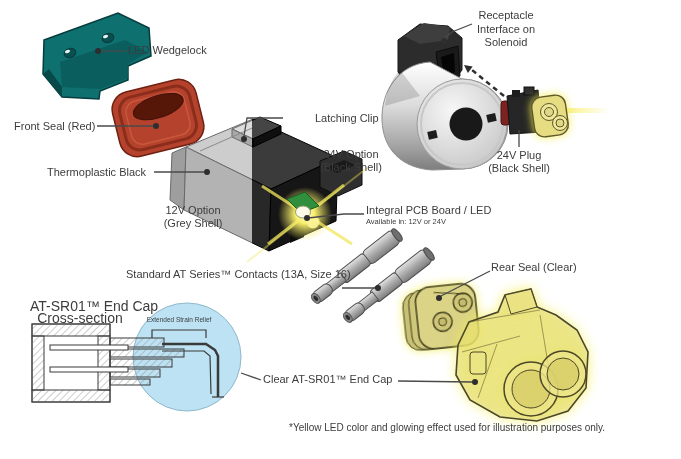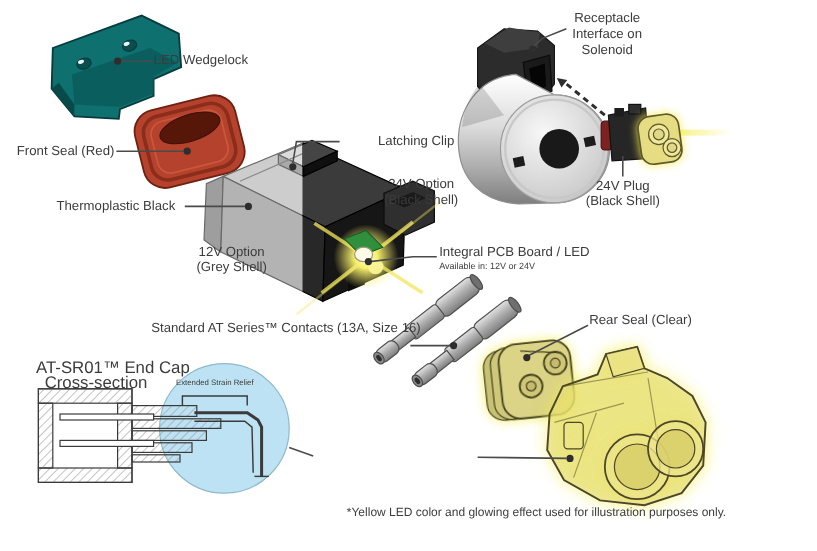--- a/index.html
+++ b/index.html
@@ -272,16 +272,17 @@
 
 <div class="label center small" style="left:30px;top:301px;width:100px;">
   <div>AT-SR01™ End Cap</div>
   <div>Cross-section</div>
 </div>
 
 <div class="label center tiny" style="left:137px;top:316px;width:84px;">Extended Strain Relief</div>
 
 <div class="label" style="left:491px;top:261px;">Rear Seal (Clear)</div>
 
+<div class="label" style="left:263px;top:373px;">Clear AT-SR01™ End Cap</div>
 
 <div class="footnote" style="left:289px;top:422px;">*Yellow LED color and glowing effect used for illustration purposes only.</div>
 
 </div>
 
 </body></html>

